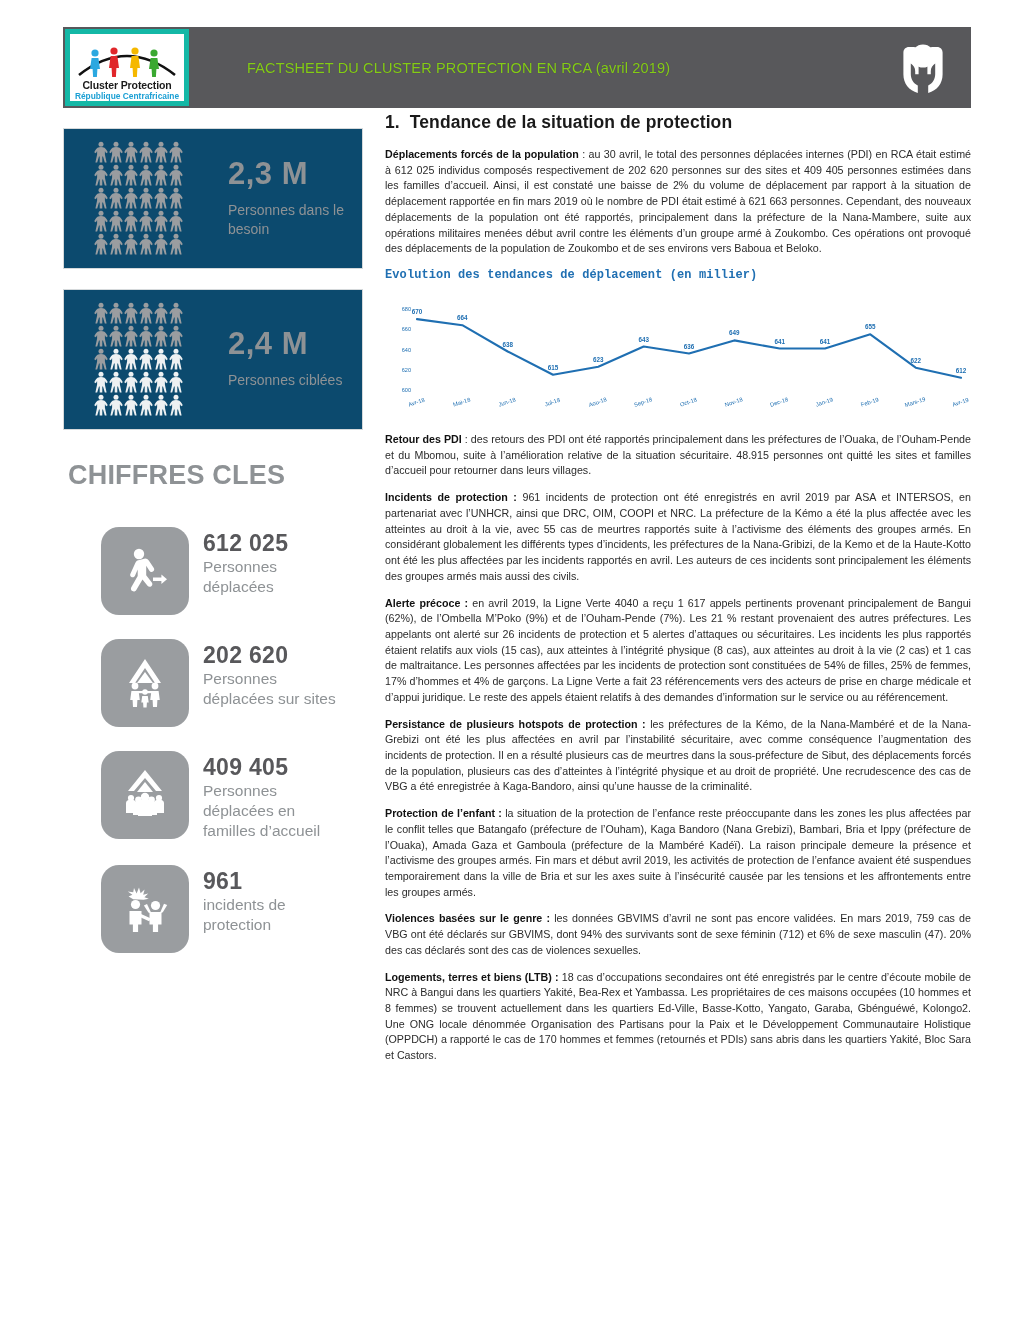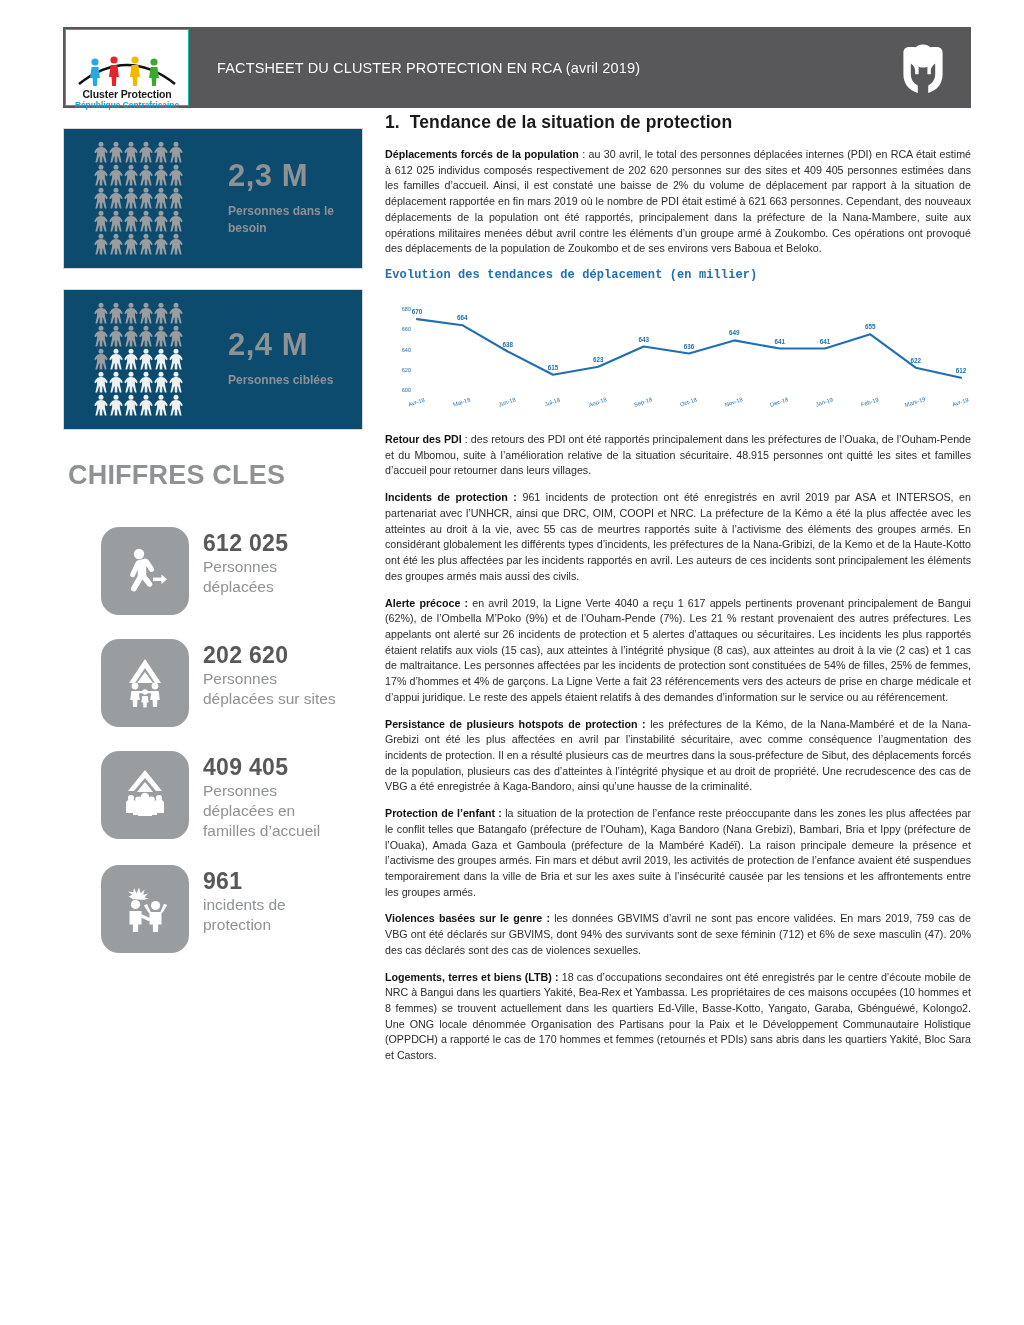--- a/index.html
+++ b/index.html
@@ -24,28 +24,28 @@
     width: 908px;
     height: 81px;
     background: #58585b;
     display: flex;
     align-items: center;
   }
   .logo-box {
     width: 124px;
     height: 77px;
     background: #ffffff;
-    border: 1px solid #14b8a6;
+    border: 5px solid #14b8a6;
     margin-left: 2px;
     box-sizing: border-box;
     display: flex;
     flex-direction: column;
     align-items: center;
     justify-content: flex-start;
-    padding-top: 18px;
+    padding-top: 5px;
   }
   .logo-arc-wrap {
     width: 108px;
     height: 40px;
     position: relative;
   }
   .logo-arc-wrap svg { display: block; }
   .logo-title {
     font-size: 10.5px;
     font-weight: bold;
@@ -56,24 +56,24 @@
   }
   .logo-sub {
     font-size: 8.4px;
     font-weight: bold;
     color: #1a9fd4;
     line-height: 1.05;
     margin-top: 1px;
   }
   .header-title {
     flex: 1;
-    color: #ffffff;
+    color: #84cc16;
     font-size: 14.5px;
     letter-spacing: 0.15px;
-    padding-left: 28px;
+    padding-left: 58px;
     text-shadow: 0 0 1px rgba(0,0,0,0.25);
   }
   .header-icon {
     width: 96px;
     height: 81px;
     display: flex;
     align-items: center;
     justify-content: center;
   }
 
@@ -104,22 +104,22 @@
   .pictogram svg { display: block; }
   .stat-card-text { margin-left: 20px; }
   .big-number {
     font-size: 31px;
     font-weight: bold;
     color: #8e9295;
     line-height: 1;
     letter-spacing: 0.5px;
   }
   .big-label {
-    font-size: 12px;
-    font-weight: bold;
+    font-size: 14px;
+    font-weight: normal;
     color: #8e9295;
     line-height: 1.35;
     margin-top: 12px;
     max-width: 120px;
   }
 
   .chiffres-title {
     font-size: 27px;
     color: #8e9295;
     font-weight: bold;

